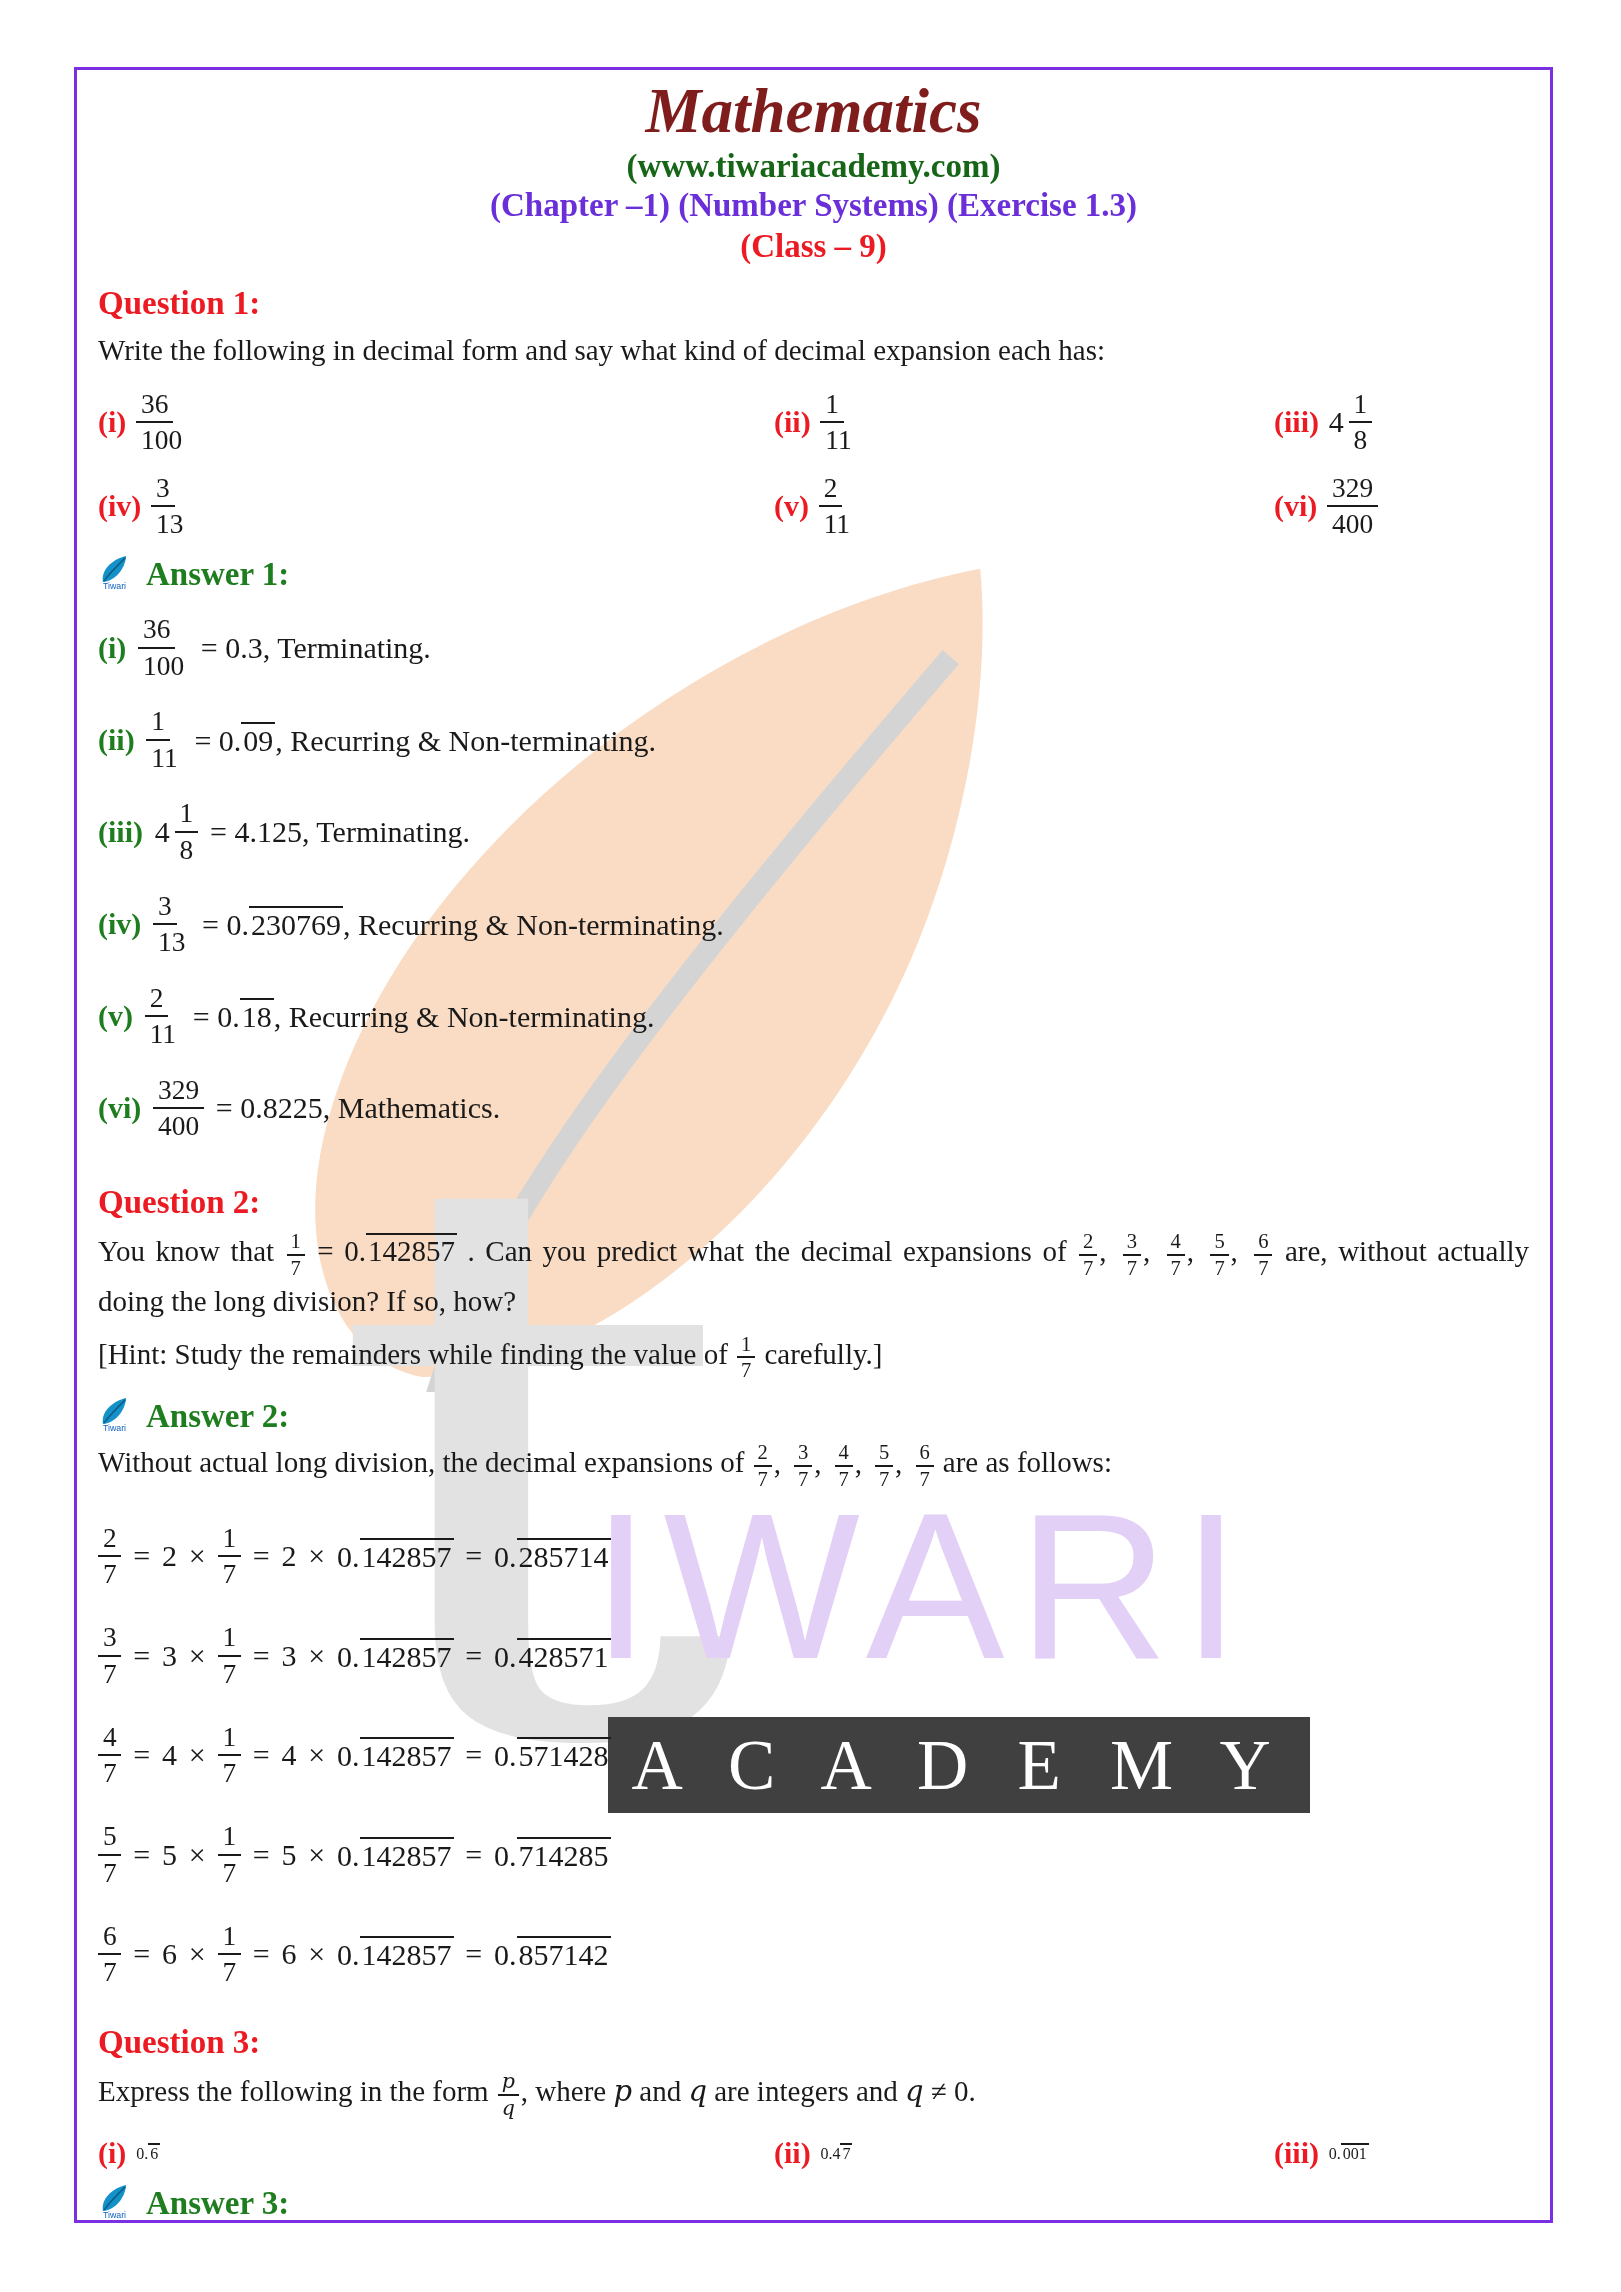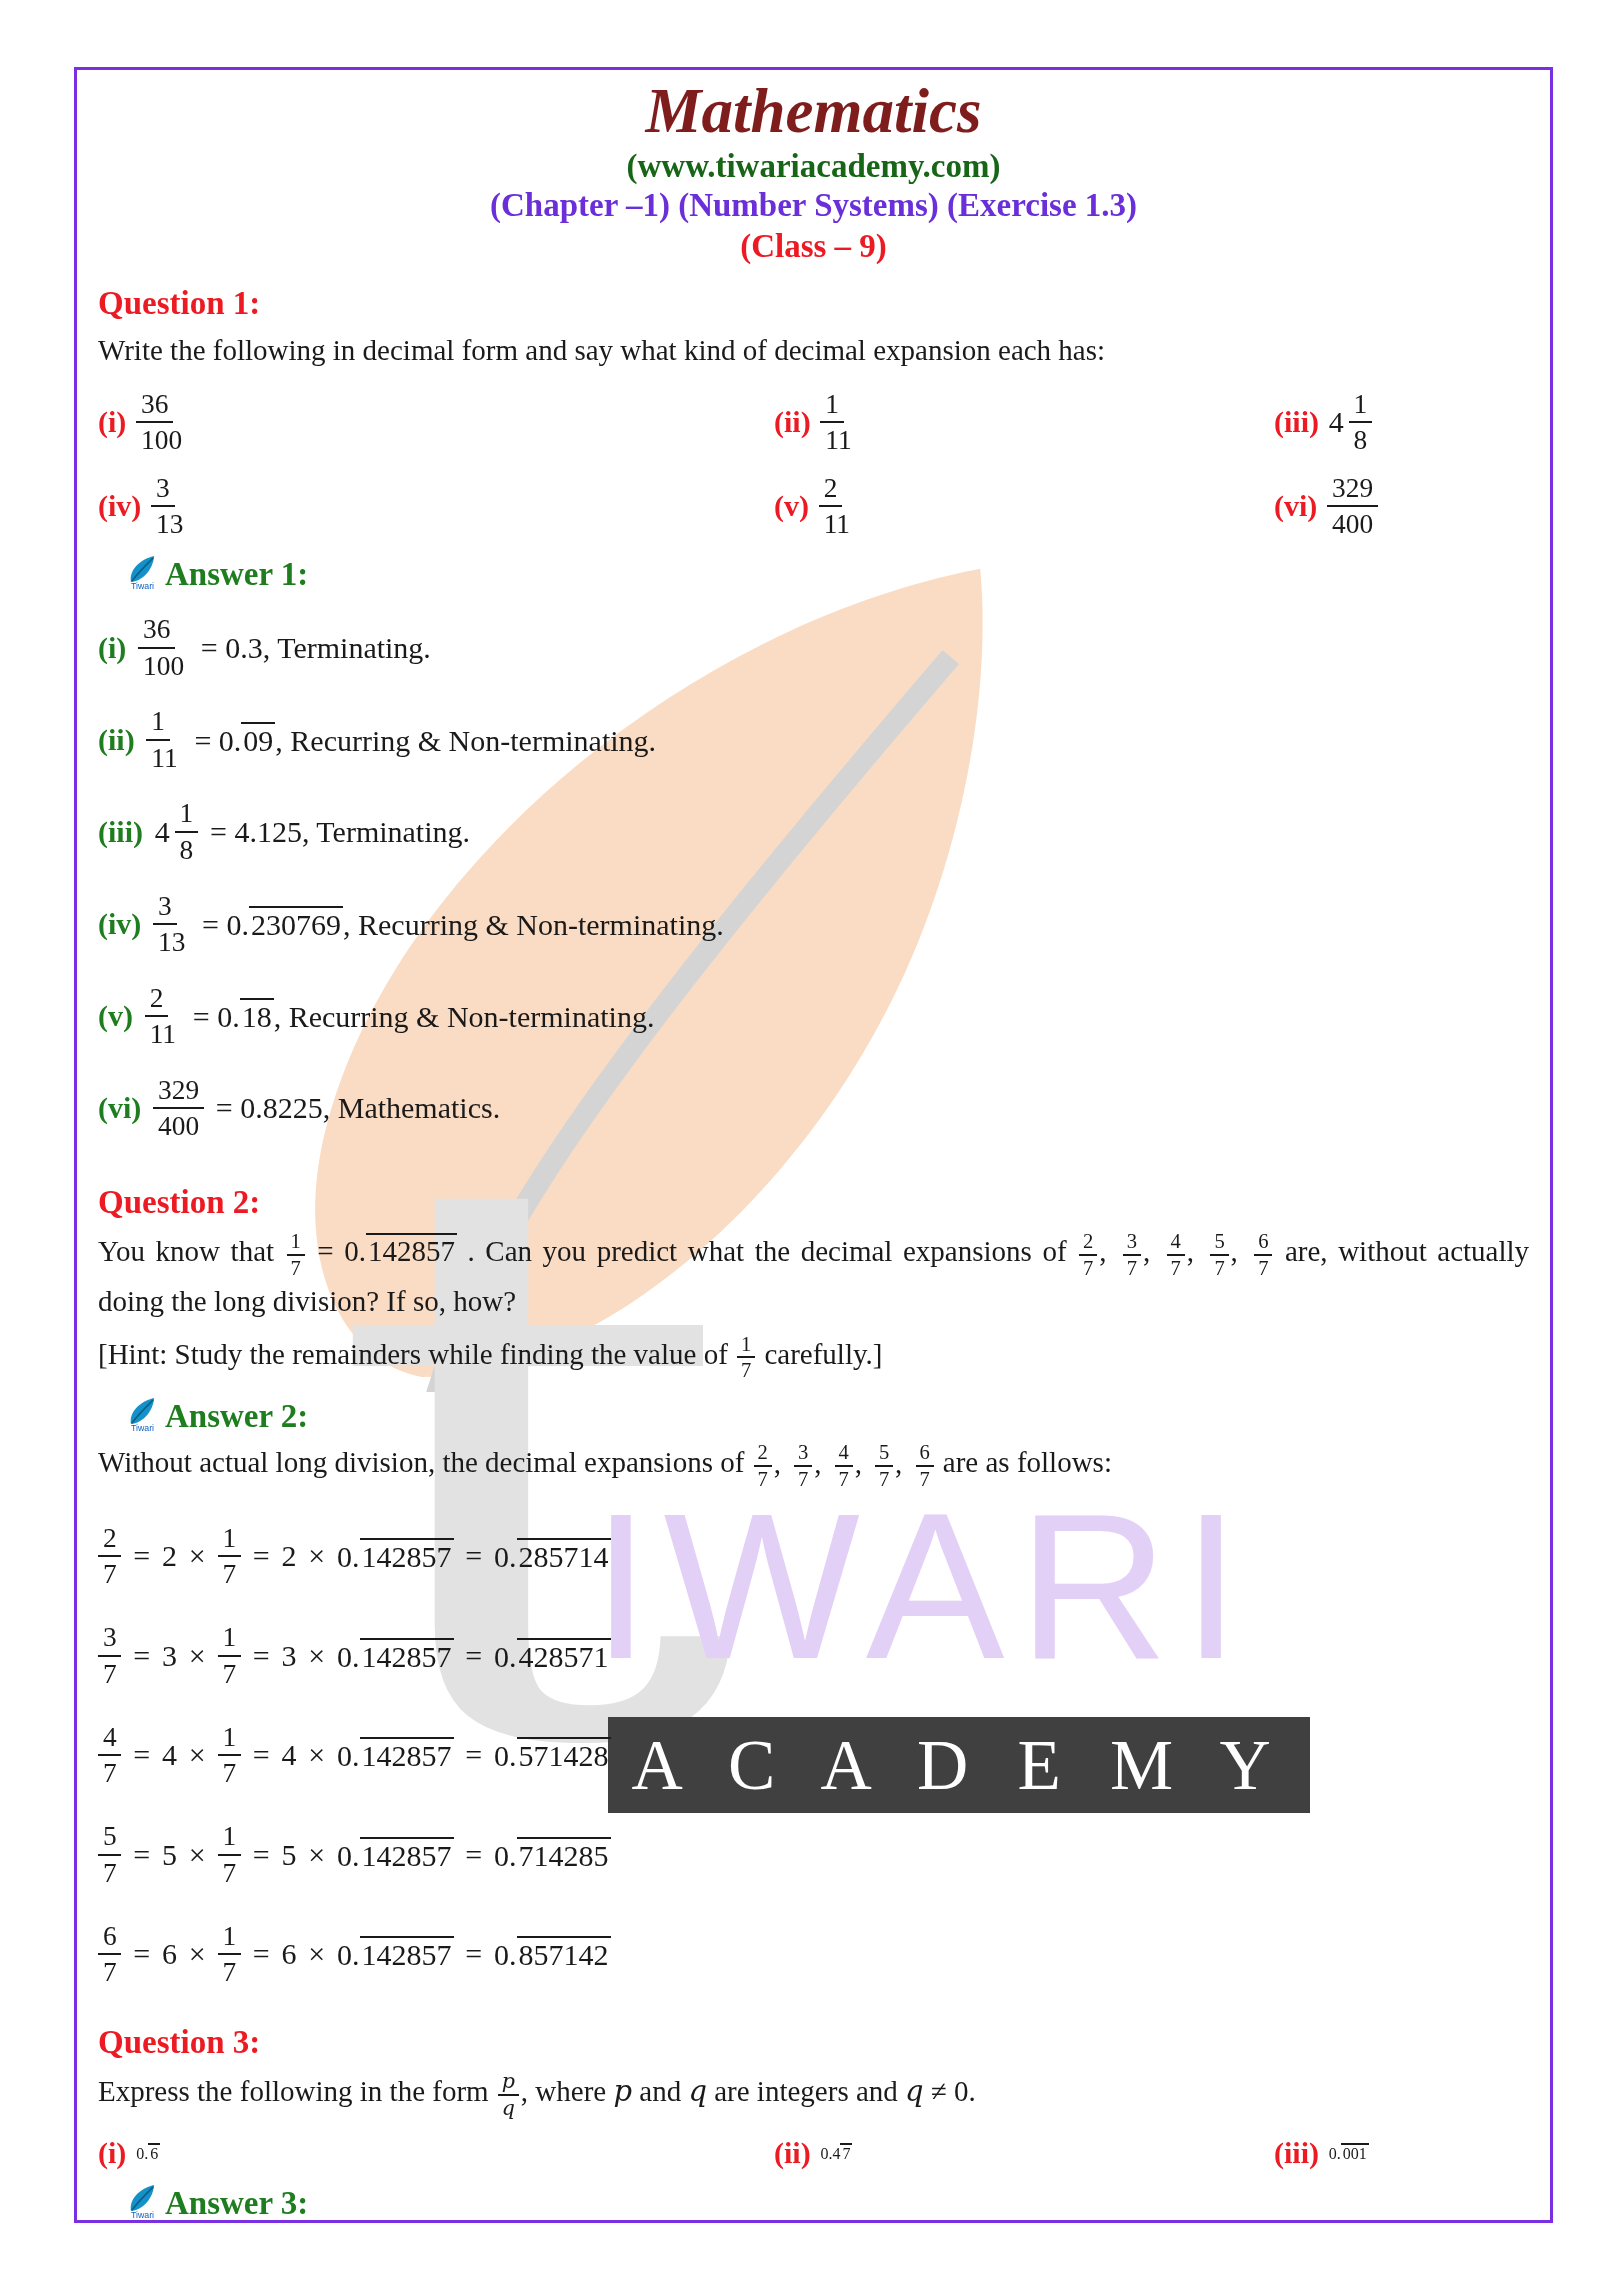--- a/index.html
+++ b/index.html
@@ -38,21 +38,21 @@
   .frac{display:inline-flex;flex-direction:column;align-items:flex-start;font-size:27.4px;line-height:1.25;vertical-align:middle;}
   .frac .n{padding:0 4.9px;border-bottom:2.5px solid #1a1a1a;display:block;text-align:center;}
   .frac .d{padding:0 4.9px;display:block;text-align:center;}
   .ifrac{display:inline-flex;flex-direction:column;align-items:center;font-size:20.6px;line-height:1.2;vertical-align:middle;margin:0 2px;}
   .ifrac .n{padding:0 3.9px;border-bottom:2px solid #1a1a1a;display:block;text-align:center;}
   .ifrac .d{padding:0 3.9px;display:block;text-align:center;}
 
   .ovl{display:inline-block;border-top:2.9px solid #1a1a1a;padding:1px 2px 0 2px;line-height:1.05;}
   .ovl:empty{display:none;}
 
-  .ahead{display:flex;align-items:flex-end;gap:6px;margin-top:13.7px;margin-left:28px;}
+  .ahead{display:flex;align-items:flex-end;gap:15px;margin-top:13.7px;}
   .ahead .label{font-size:33px;font-weight:bold;color:#1e7d1e;line-height:1;}
   .logo{display:inline-flex;flex-direction:column;align-items:center;width:33px;}
   .logo-word{font-size:8.8px;color:#1060c0;line-height:1;margin-top:-2px;font-family:"Liberation Sans",sans-serif;}
 
   .arow{display:flex;align-items:center;gap:11.8px;font-size:30px;margin:21.6px 0;}
   .txt{display:inline-block;}
 
   .frow{display:flex;align-items:center;gap:9.8px;font-size:30px;margin:29px 0;}
   .grp{display:inline-block;white-space:nowrap;}
   .op{margin:0 2px;}

